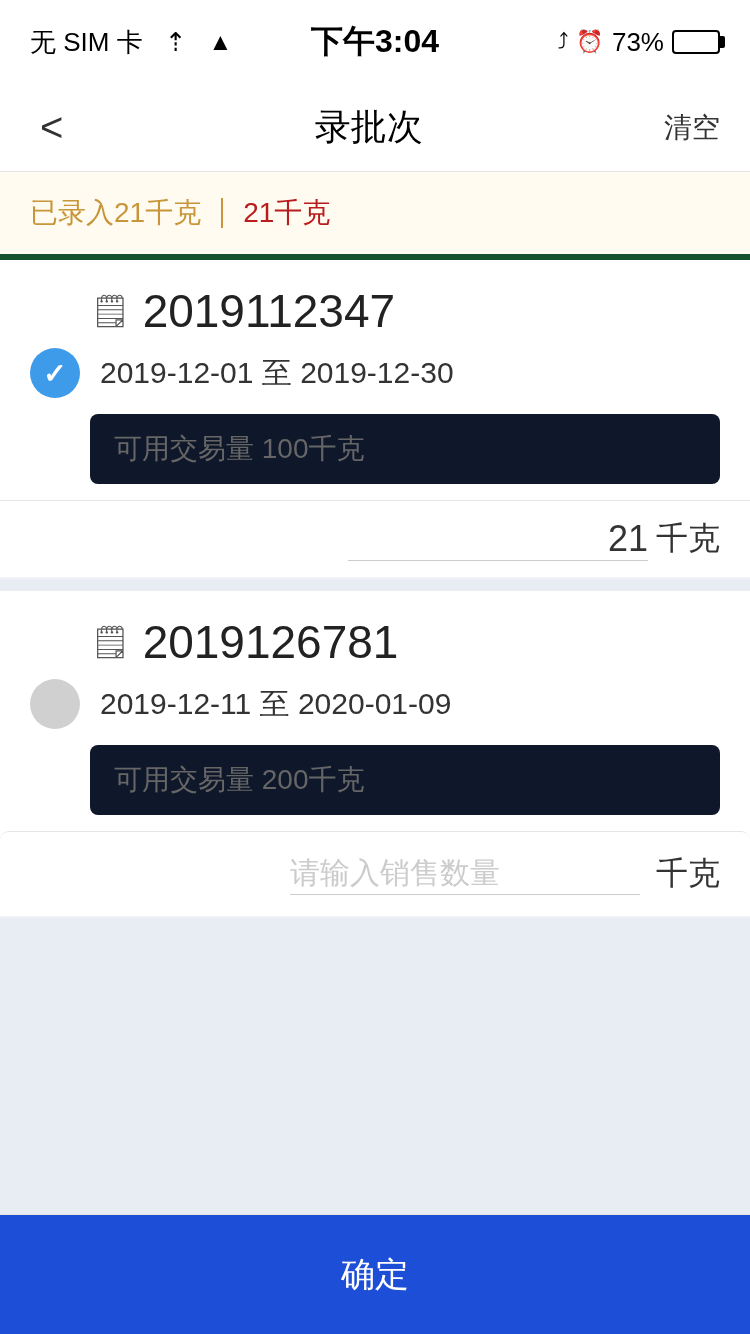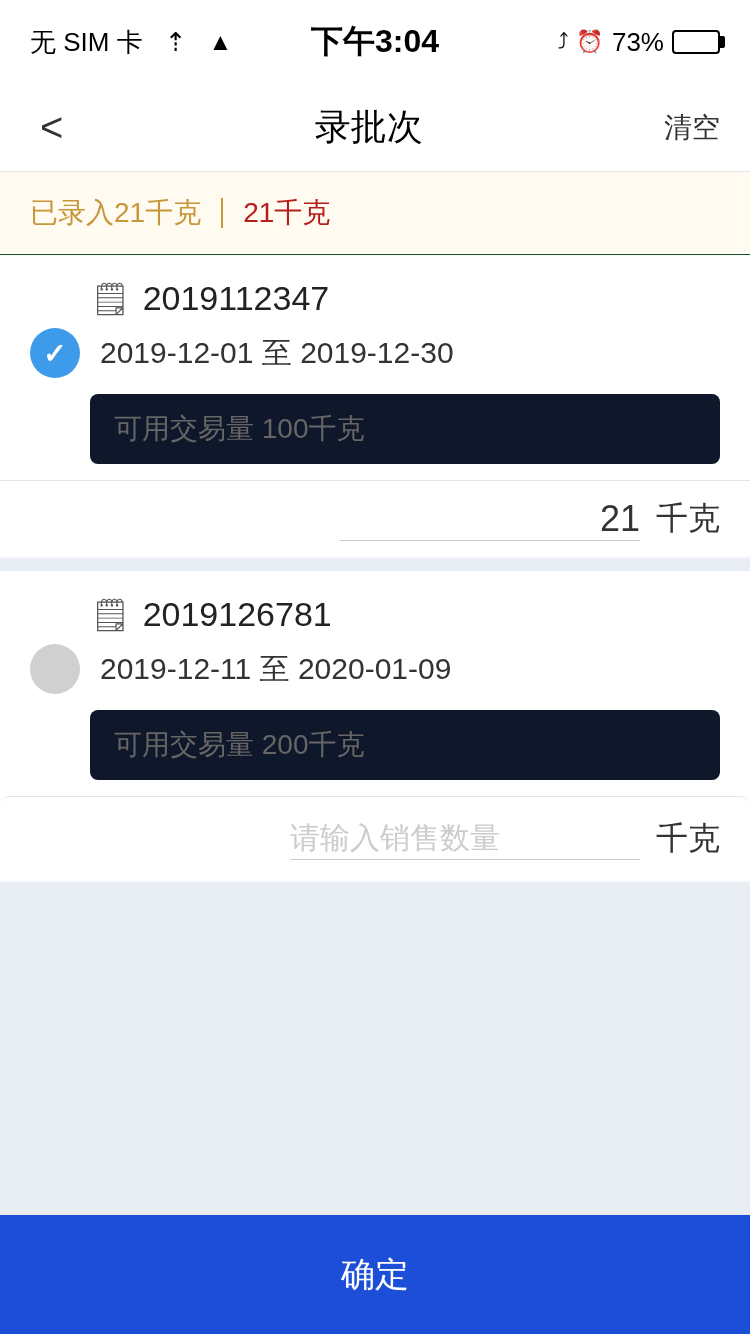--- a/index.html
+++ b/index.html
@@ -87,21 +87,21 @@
       color: #333;
     }
 
     
     .summary-banner {
       background: #fffbf0;
       padding: 22px 30px;
       display: flex;
       align-items: center;
       gap: 20px;
-      border-bottom: 1px solid #14532d;
+      border-bottom: 6px solid #14532d;
     }
     .summary-label {
       font-size: 28px;
       color: #c8963a;
     }
     .summary-divider {
       width: 2px;
       height: 30px;
       background: #c8963a;
     }
@@ -123,21 +123,21 @@
       align-items: center;
       gap: 12px;
       padding-left: 60px;
       margin-bottom: 10px;
     }
     .batch-icon {
       font-size: 32px;
       color: #555;
     }
     .batch-number {
-      font-size: 34px;
+      font-size: 46px;
       color: #222;
       font-weight: 500;
     }
     .batch-date-row {
       display: flex;
       align-items: center;
       gap: 20px;
       margin-bottom: 16px;
     }
     .batch-checkbox {
@@ -171,21 +171,21 @@
       margin: 0 0 0 60px;
       font-size: 28px;
       color: #666;
       margin-bottom: 16px;
     }
     .batch-input-row {
       display: flex;
       align-items: center;
       justify-content: flex-end;
       padding: 16px 30px;
-      gap: 16px;
+      gap: 8px;
       border-top: 1px solid #e5e5e5;
       margin-top: 0;
     }
     .quantity-value {
       font-size: 36px;
       color: #333;
       text-align: right;
       min-width: 80px;
     }
     .unit-label {

